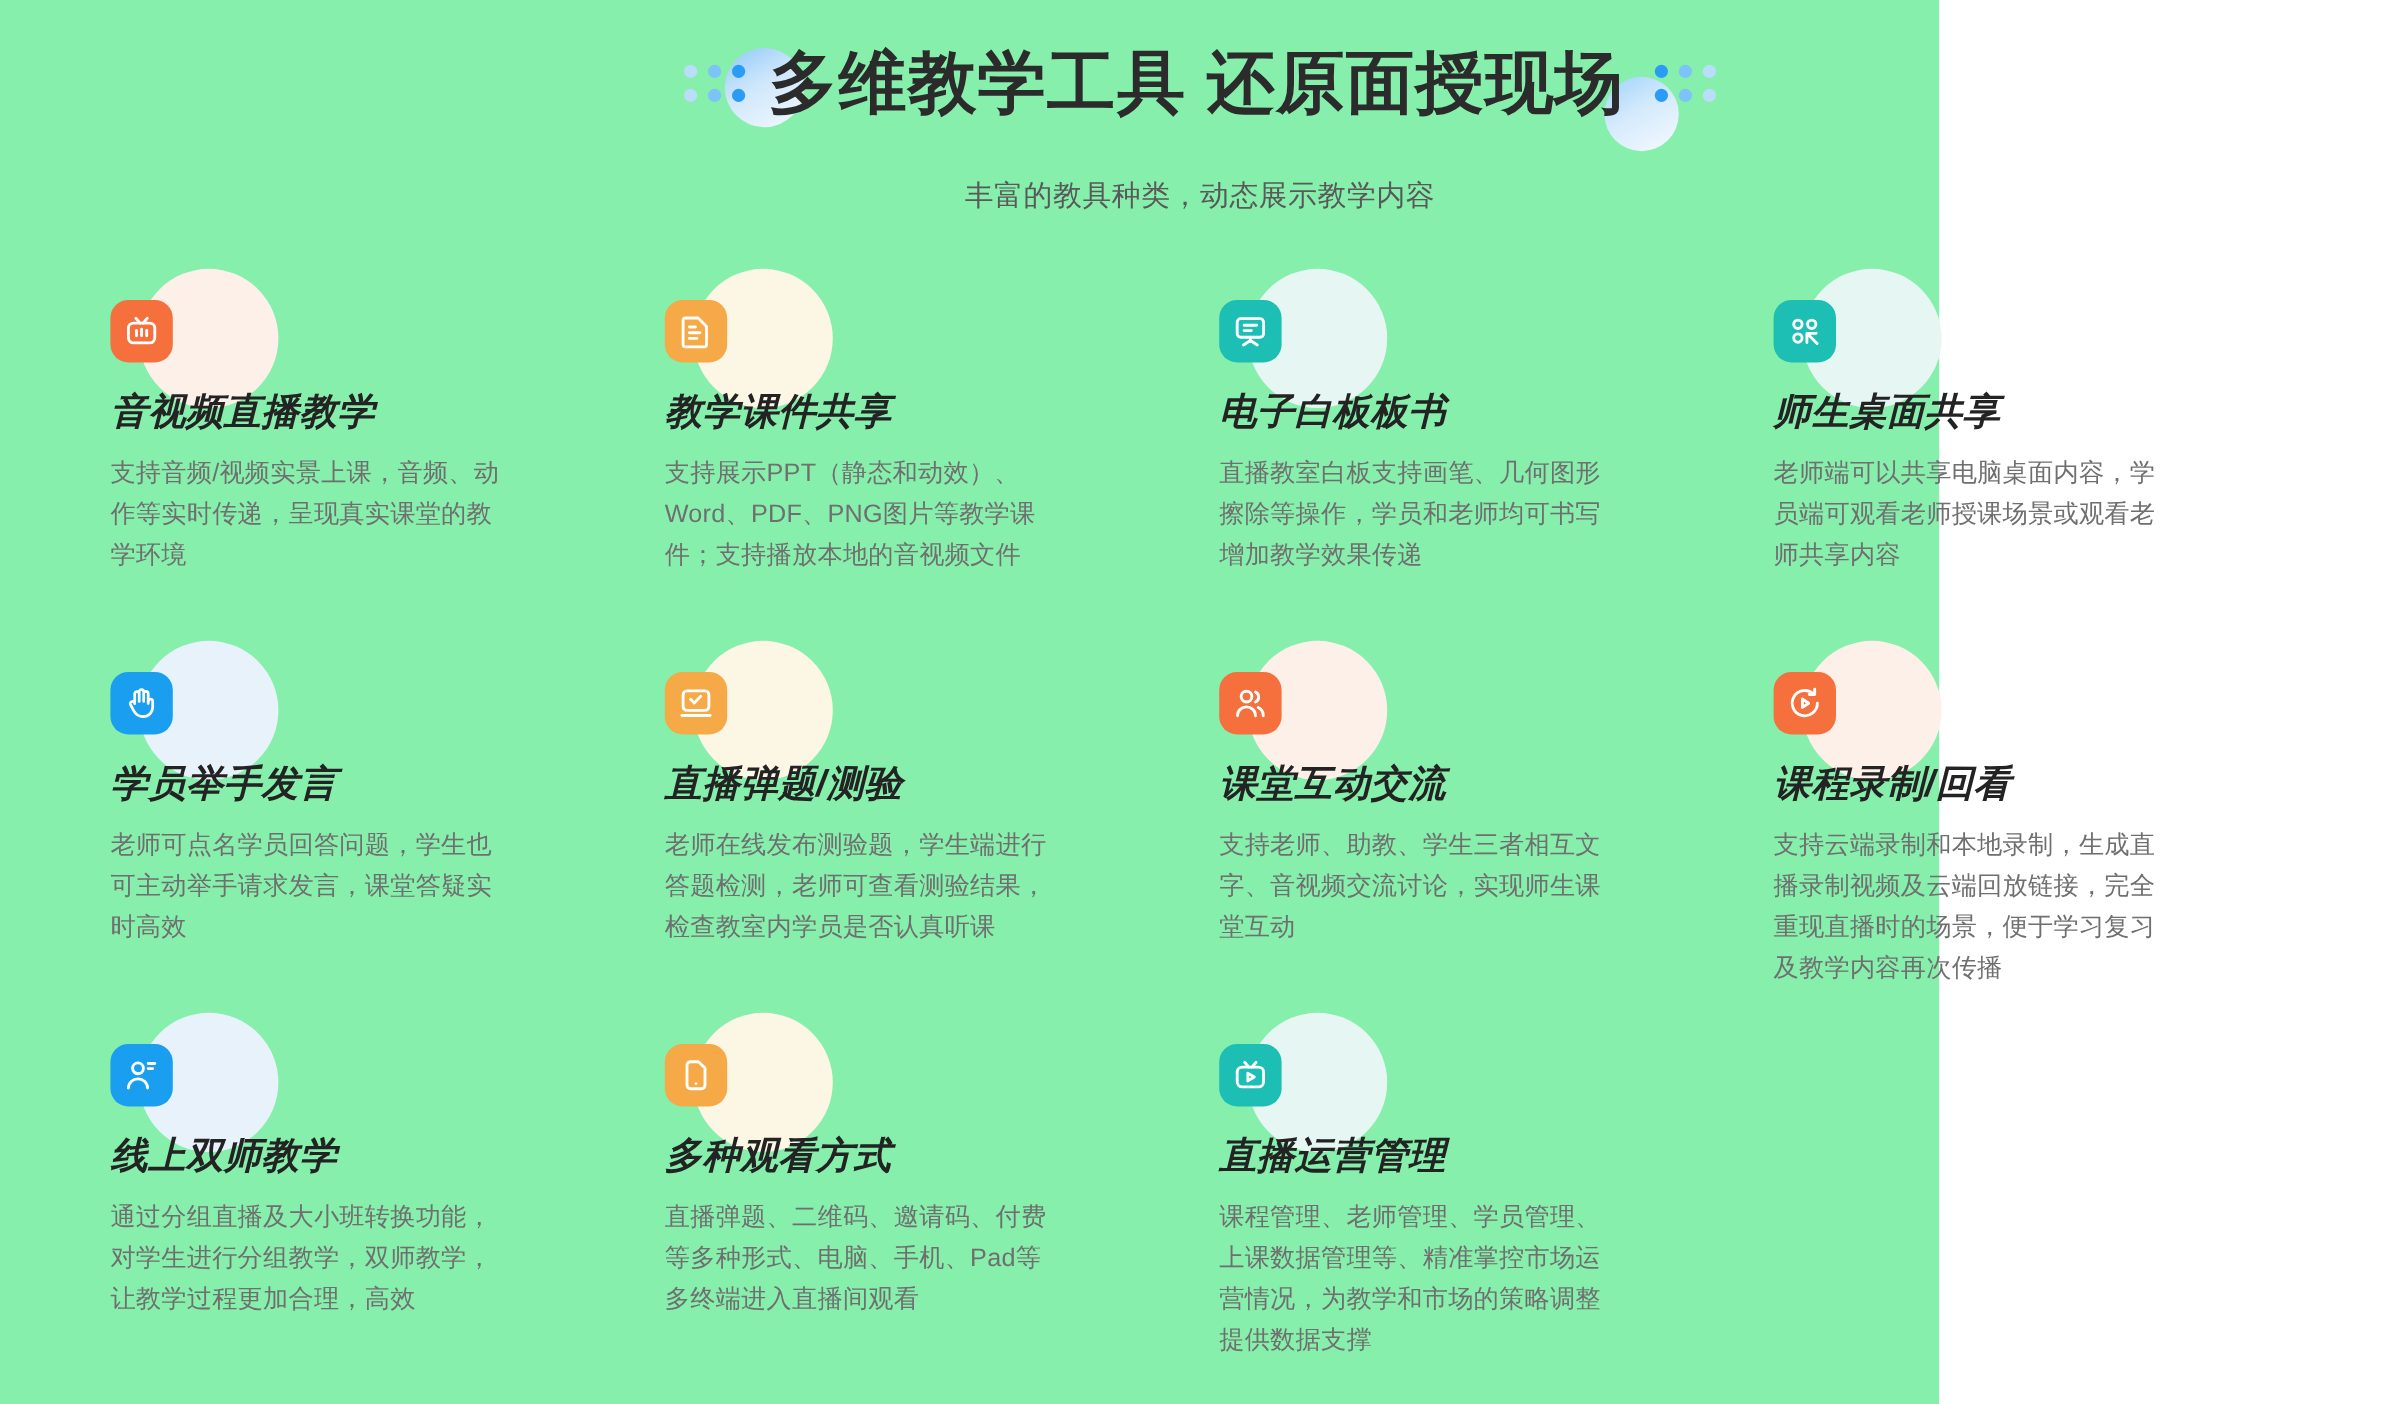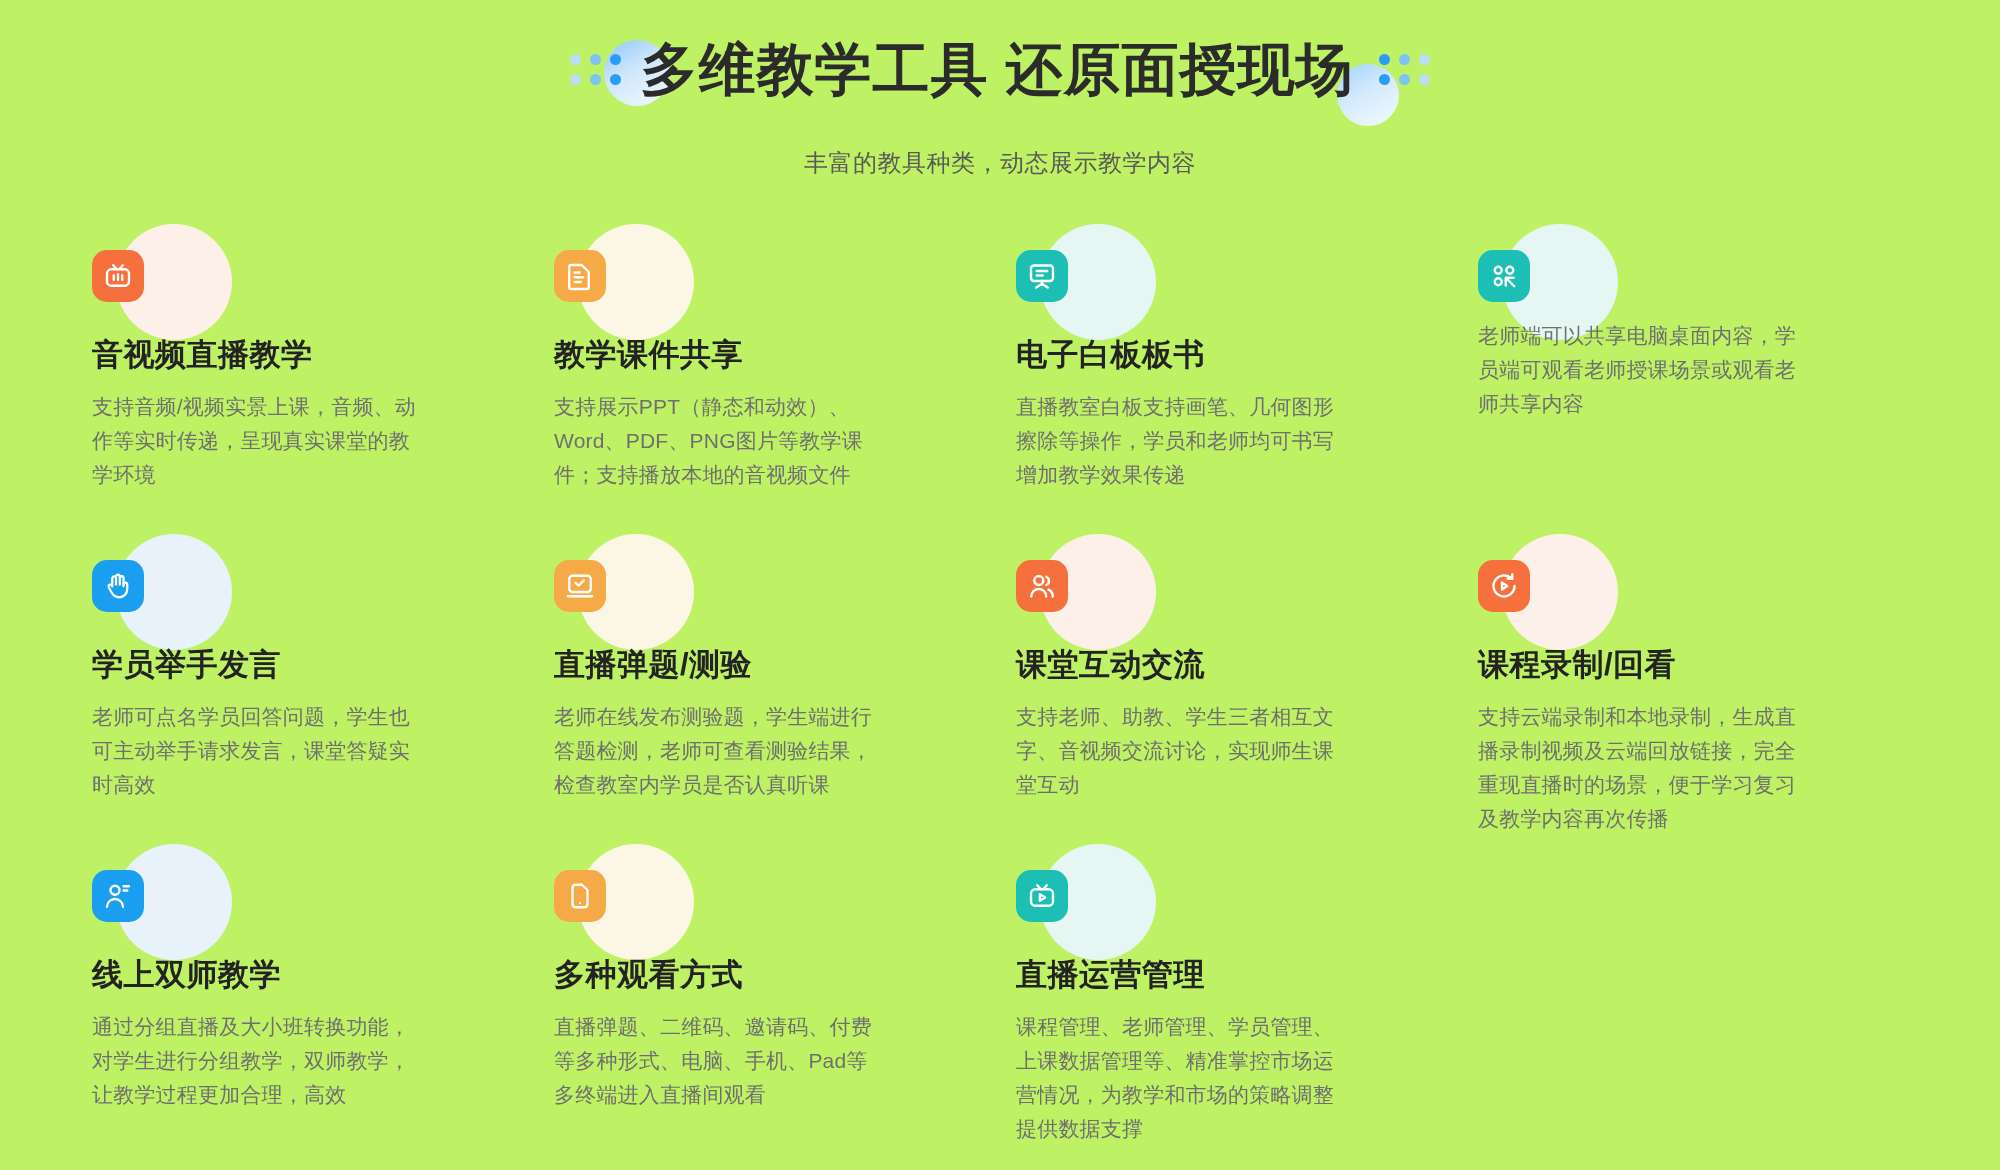--- a/index.html
+++ b/index.html
@@ -2,21 +2,21 @@
 <html><head>
 <meta charset="utf-8">
 <style>
   * { box-sizing: border-box; margin: 0; padding: 0; }
   html, body {
     width: 2000px; height: 1170px;
     background: #ffffff;
     font-family: "Liberation Sans", "DejaVu Sans", sans-serif;
     overflow: hidden;
   }
-  .page { position: relative; width: 2000px; height: 1170px; background:#bef264; }
+  .page { position: relative; width: 1616px; height: 1170px; background:#86efac; }
 
   
   .header { position:absolute; top:0; left:0; width:2000px; height:200px; }
   .title-row {
     position:absolute; top:34px; left:0; width:2000px;
     display:flex; align-items:center; justify-content:center; gap:0px;
   }
   .title-text {
     position:relative; z-index:3;
     font-size:57px; font-weight:700; letter-spacing:1px;
@@ -73,23 +73,23 @@
     display:flex; align-items:center; justify-content:center;
   }
   .icon-tile svg { display:block; }
   .t-orange { background:#f5703c; }
   .t-blue   { background:#1a9ff0; }
   .t-amber  { background:#f5a947; }
   .t-teal   { background:#1dbfb4; }
 
   .card-title {
     position:relative; z-index:2;
-    margin-top:34px;
+    margin-top:22px;
     font-size:31px; font-weight:700; color:#232323;
-    letter-spacing:0.5px; line-height:1.2; white-space:nowrap;
+    letter-spacing:0.5px; line-height:1.2; white-space:nowrap;font-style:italic;
   }
   .card-desc {
     position:relative; z-index:2;
     margin-top:17px;
     font-size:21px; color:#6f6f6f; line-height:1.62;
     max-width:330px; letter-spacing:0.2px;
   }
 </style>
 </head>
 <body>
@@ -162,20 +162,21 @@
       <div class="card">
         <div class="blob teal"></div>
         <div class="icon-tile t-teal">
           <svg width="30" height="30" viewBox="0 0 24 24" fill="none" stroke="#fff" stroke-width="1.9" stroke-linecap="round" stroke-linejoin="round">
      <circle cx="7.4" cy="7.4" r="2.8"></circle>
             <circle cx="16.6" cy="7.4" r="2.8"></circle>
      <circle cx="7.4" cy="16.6" r="2.8"></circle>
      <path d="M13.4 13.4v6.2M13.4 13.4h6.2M13.4 13.4 20.2 20.2"></path>
           </svg>
         </div>
+        <div class="card-title">师生桌面共享</div>
         <div class="card-desc">老师端可以共享电脑桌面内容，学员端可观看老师授课场景或观看老师共享内容</div>
       </div>
       <div class="card">
         <div class="blob blue"></div>
         <div class="icon-tile t-blue">
           <svg width="30" height="30" viewBox="0 0 24 24" fill="none" stroke="#fff" stroke-width="1.8" stroke-linecap="round" stroke-linejoin="round">
      <path d="M7.4 11.6V5.8a1.5 1.5 0 0 1 3 0v5M10.4 10.6V4.4a1.5 1.5 0 0 1 3 0v6.2M13.4 10.8V5.6a1.5 1.5 0 0 1 3 0v6.6"></path>
      <path d="M16.4 10.8a1.5 1.5 0 0 1 3 0v3.6c0 3.8-2.8 6.6-6.4 6.6-3.4 0-5-1.6-6.4-4.2L4.6 13c-.5-.9 0-1.9 1-2.1.7-.2 1.4.1 1.8.8v.6"></path>
           </svg>
         </div>

